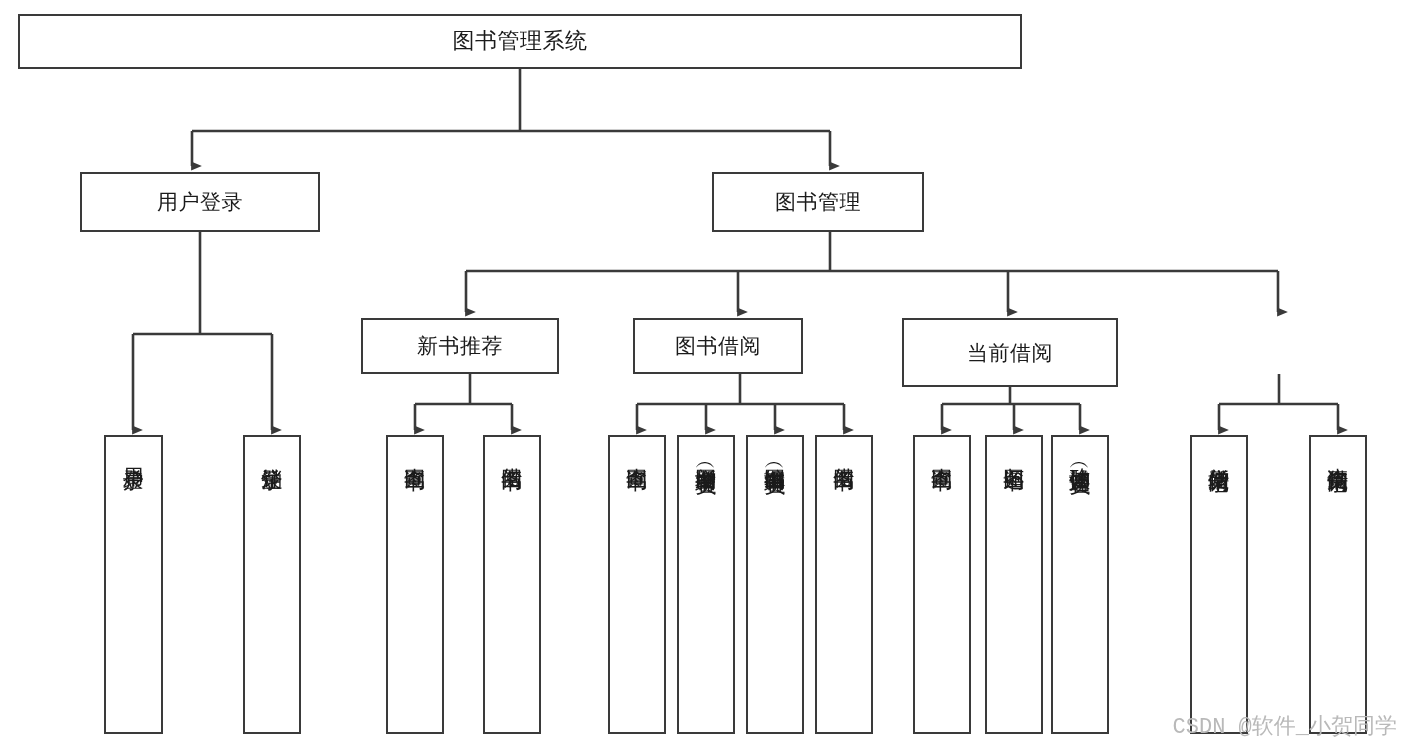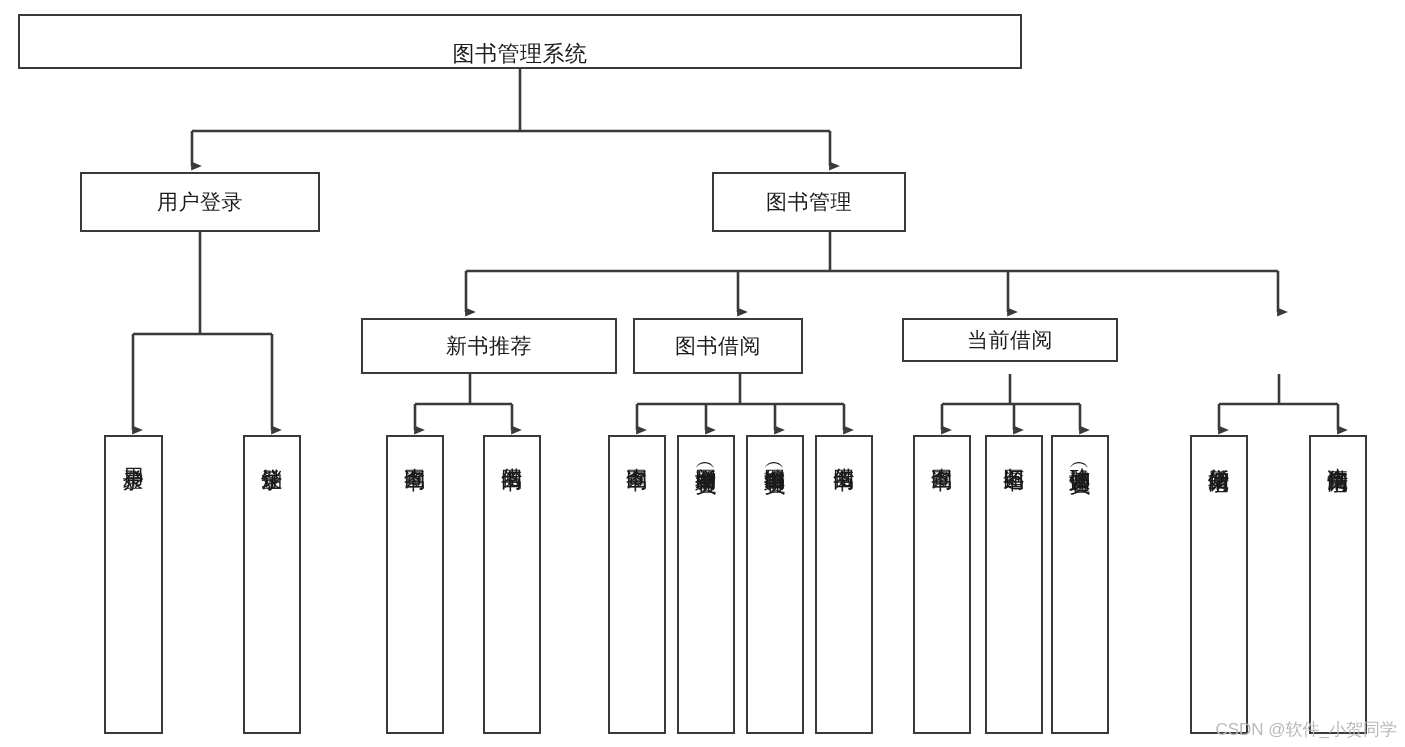--- a/index.html
+++ b/index.html
@@ -56,25 +56,25 @@
     white-space: nowrap;
     color: #1b1b1b;
   }
   #root-node {
     font-size: 22px;
   }
   .watermark {
     position: absolute;
     right: 8px;
     bottom: 6px;
-    font-size: 17px;
+    font-size: 22px;
     color: #b9b9b9;
     z-index: 5;
     white-space: nowrap;
-    font-family: Liberation Sans, sans-serif;
+    font-family: Liberation Mono, monospace;
   }
 </style>
 </head>
 <body>
 
 <div id="canvas">
 
   <svg id="wires" viewBox="0 0 1405 747" xmlns="http://www.w3.org/2000/svg">
     <defs>
       <marker id="arrow" viewBox="0 0 10 12" refX="5" refY="11" markerWidth="9" markerHeight="11" orient="auto-start-reverse" markerUnits="userSpaceOnUse">
@@ -118,38 +118,38 @@
       <path d="M 1014 404 L 1014 430" marker-end="url(#arrow)"></path>
       <path d="M 1080 404 L 1080 430" marker-end="url(#arrow)"></path>
 
       <path d="M 1279 374 L 1279 404"></path>
       <path d="M 1219 404 L 1338 404"></path>
       <path d="M 1219 404 L 1219 430" marker-end="url(#arrow)"></path>
       <path d="M 1338 404 L 1338 430" marker-end="url(#arrow)"></path>
     </g>
   </svg>
 
-  <div class="node h" id="root-node" style="left:18px; top:14px; width:1004px; height:55px;align-items:flex-end;">
+  <div class="node h" id="root-node" style="left:18px; top:14px; width:1004px; height:55px;">
     <span>图书管理系统</span>
   </div>
 
   <div class="node h" style="left:80px; top:172px; width:240px; height:60px;">
     <span>用户登录</span>
   </div>
-  <div class="node h" style="left:712px; top:172px; width:194px; height:60px;text-align:center;">
+  <div class="node h" style="left:712px; top:172px; width:212px; height:60px;text-align:center;">
     <span>图书管理</span>
   </div>
 
-  <div class="node h" style="left:361px; top:318px; width:256px; height:56px;">
+  <div class="node h" style="left:361px; top:318px; width:198px; height:56px;">
     <span>新书推荐</span>
   </div>
   <div class="node h" style="left:633px; top:318px; width:170px; height:56px;">
     <span>图书借阅</span>
   </div>
-  <div class="node h" style="left:902px; top:318px; width:216px; height:44px;">
+  <div class="node h" style="left:902px; top:318px; width:216px; height:69px;">
     <span>当前借阅</span>
   </div>
 
   <div class="node v" style="left:104px; top:435px; width:59px; height:299px;">
     <span class="vtext">用户登录</span>
   </div>
   <div class="node v" style="left:243px; top:435px; width:58px; height:299px;">
     <span class="vtext">注销登录</span>
   </div>
 

